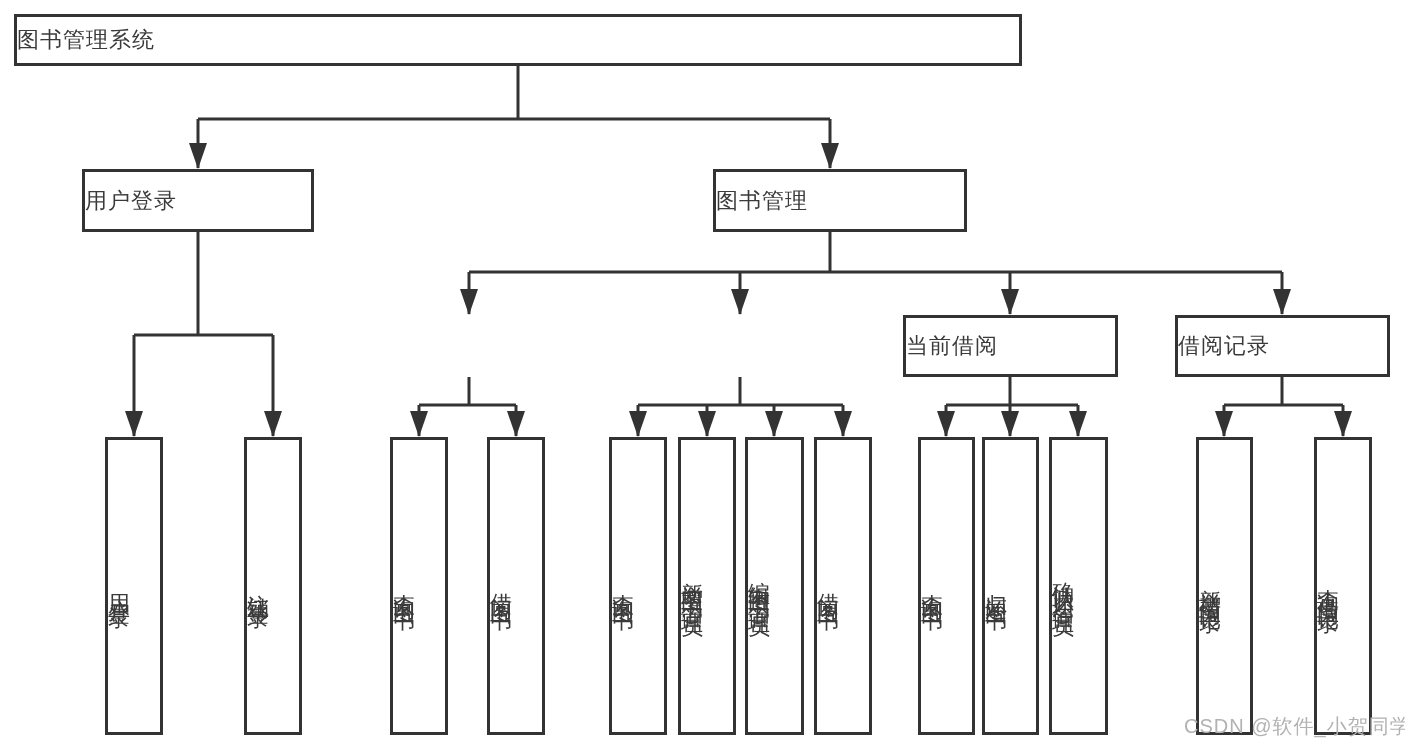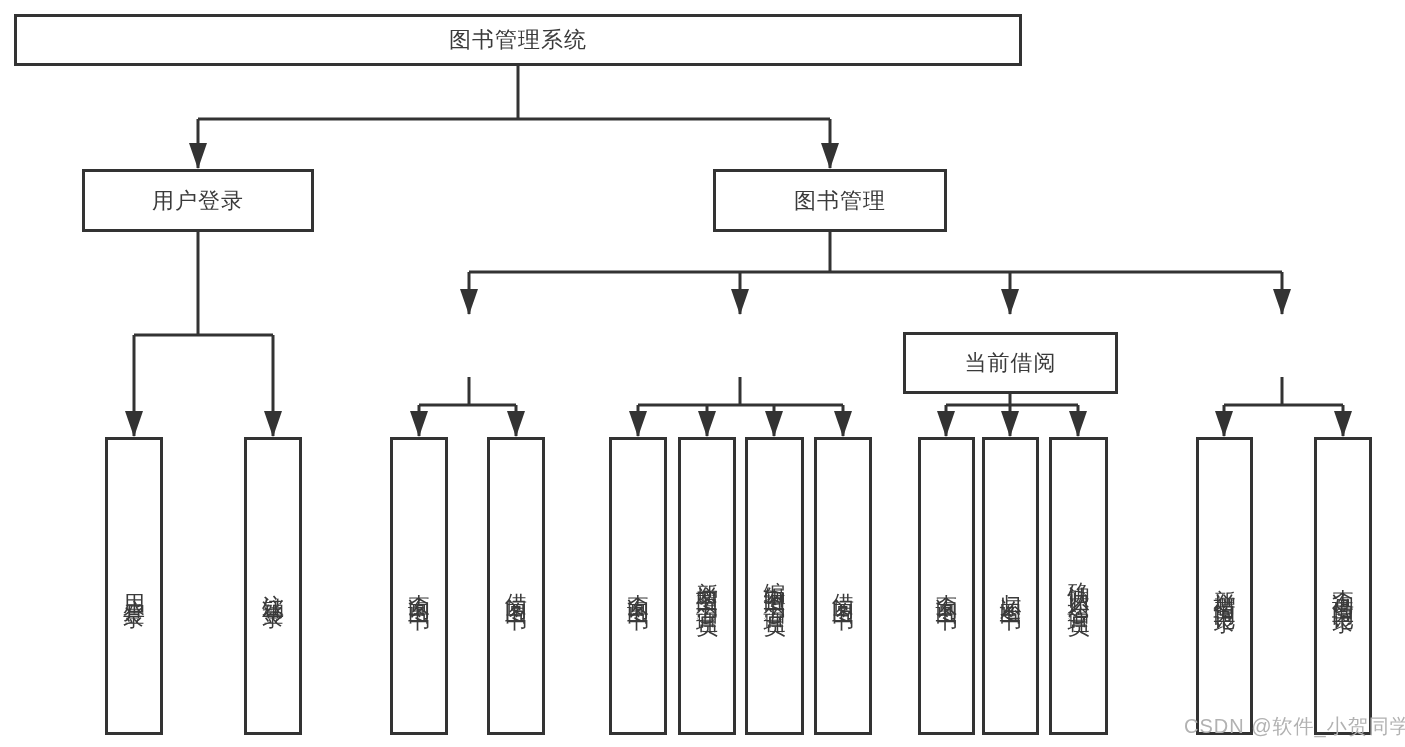--- a/index.html
+++ b/index.html
@@ -16,21 +16,21 @@
     left: 0; top: 0;
     width: 1405px; height: 747px;
     pointer-events: none;
   }
   .node {
     position: absolute;
     background: #ffffff;
     border: 3px solid #333333;
     display: flex;
     align-items: center;
-    justify-content: center;
+    justify-content: flex-start;
     color: #3a3a3a;
     font-size: 22px;
     letter-spacing: 1px;
     box-sizing: border-box;
     z-index: 2;
   }
   .node.leaf span {
     writing-mode: vertical-rl;
     text-orientation: mixed;
     letter-spacing: 5px;
@@ -141,26 +141,29 @@
     </g>
   </svg>
 
   <div class="node" style="left:14px; top:14px; width:1008px; height:52px;">
     <span>图书管理系统</span>
   </div>
 
   <div class="node" style="left:82px; top:169px; width:232px; height:63px;">
     <span>用户登录</span>
   </div>
-  <div class="node" style="left:713px; top:169px; width:234px; height:63px;padding-left:20px;">
+  <div class="node" style="left:713px; top:169px; width:254px; height:63px;">
     <span>图书管理</span>
   </div>
 
-  <div class="node" style="left:903px; top:332px; width:215px; height:62px;">
+  <div class="node" style="left:903px; top:315px; width:215px; height:62px;">
     <span>当前借阅</span>
+  </div>
+  <div class="node" style="left:1175px; top:315px; width:215px; height:62px;">
+    <span>借阅记录</span>
   </div>
 
   <div class="node leaf" style="left:105px; top:437px; width:58px; height:298px;">
     <span>用户登录</span>
   </div>
   <div class="node leaf" style="left:244px; top:437px; width:58px; height:298px;">
     <span>注销登录</span>
   </div>
 
   <div class="node leaf" style="left:390px; top:437px; width:58px; height:298px;">

